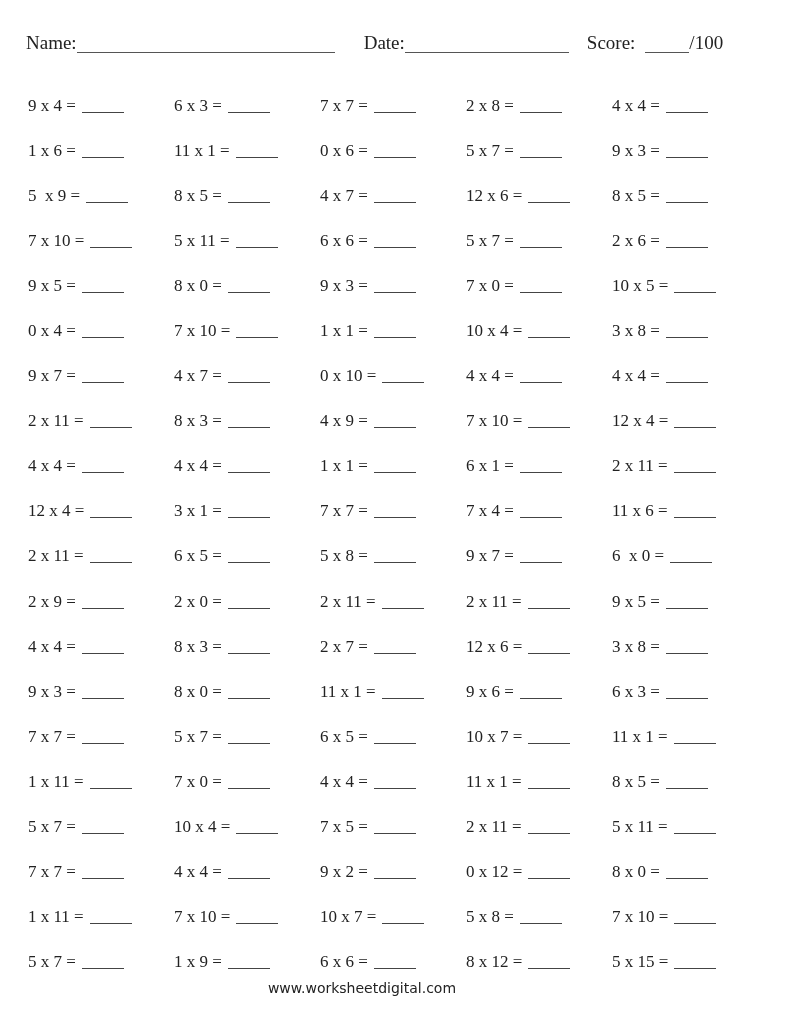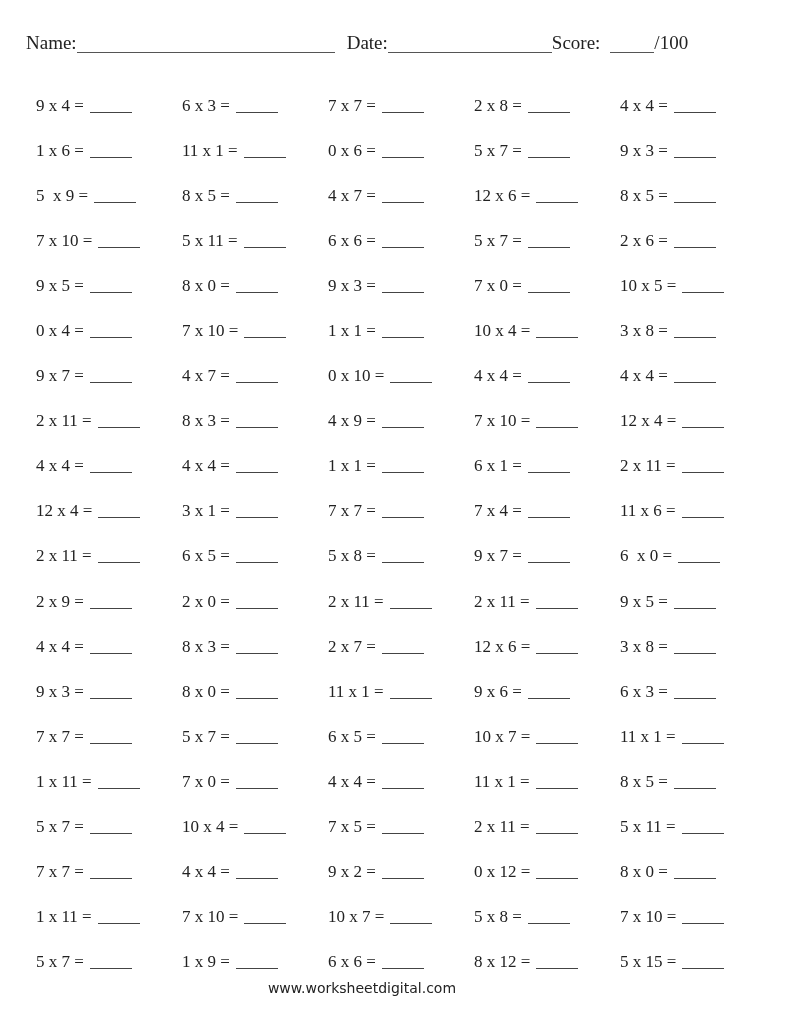--- a/index.html
+++ b/index.html
@@ -2,37 +2,37 @@
 <html><head>
 <meta charset="utf-8">
 <style>
   html, body { margin: 0; padding: 0; background: #ffffff; }
   body { width: 791px; height: 1024px; position: relative; overflow: hidden;
          font-family: "Liberation Serif", "DejaVu Serif", serif; color: #222; }
   .header { position: absolute; top: 28px; left: 26px; right: 20px; height: 30px;
             font-size: 19px; display: flex; align-items: center; white-space: nowrap; }
   .hlabel { display: inline-block; }
   .hline { display: inline-block; border-bottom: 1.3px solid #555; height: 18px; }
-  .grid { position: absolute; top: 83px; left: 36px; width: 730px; }
+  .grid { position: absolute; top: 83px; left: 28px; width: 730px; }
   .row { height: 45.1px; display: flex; align-items: center; }
   .cell { width: 146px; font-size: 17px; white-space: pre; display: flex; align-items: center; }
   .blank { display: inline-block; width: 42px; height: 1px; border-bottom: 1.2px solid #444;
            margin-left: 6px; position: relative; top: 6px; }
   .footer { position: absolute; top: 980px; left: 0; width: 724px; text-align: center;
             font-family: "DejaVu Sans", sans-serif; font-size: 14px; color: #222; }
 </style>
 </head>
 <body>
 
 <div class="header">
   <span class="hlabel">Name:</span>
   <span class="hline" style="width:258px;"></span>
-  <span class="hlabel" style="margin-left:12px;">Date:</span>
+  <span class="hlabel" style="margin-left:29px;">Date:</span>
   <span class="hline" style="width:164px;"></span>
-  <span class="hlabel" style="margin-left:0;">Score:</span>
+  <span class="hlabel" style="margin-left:18px;">Score:</span>
   <span class="hline" style="width:44px; margin-left:10px;"></span>
   <span class="hlabel">/100</span>
 </div>
 
 <div class="grid" id="grid">
     <div class="row">
       <div class="cell"><span>9 x 4 =</span><span class="blank"></span></div>
       <div class="cell"><span>6 x 3 =</span><span class="blank"></span></div>
       <div class="cell"><span>7 x 7 =</span><span class="blank"></span></div>
       <div class="cell"><span>2 x 8 =</span><span class="blank"></span></div>

